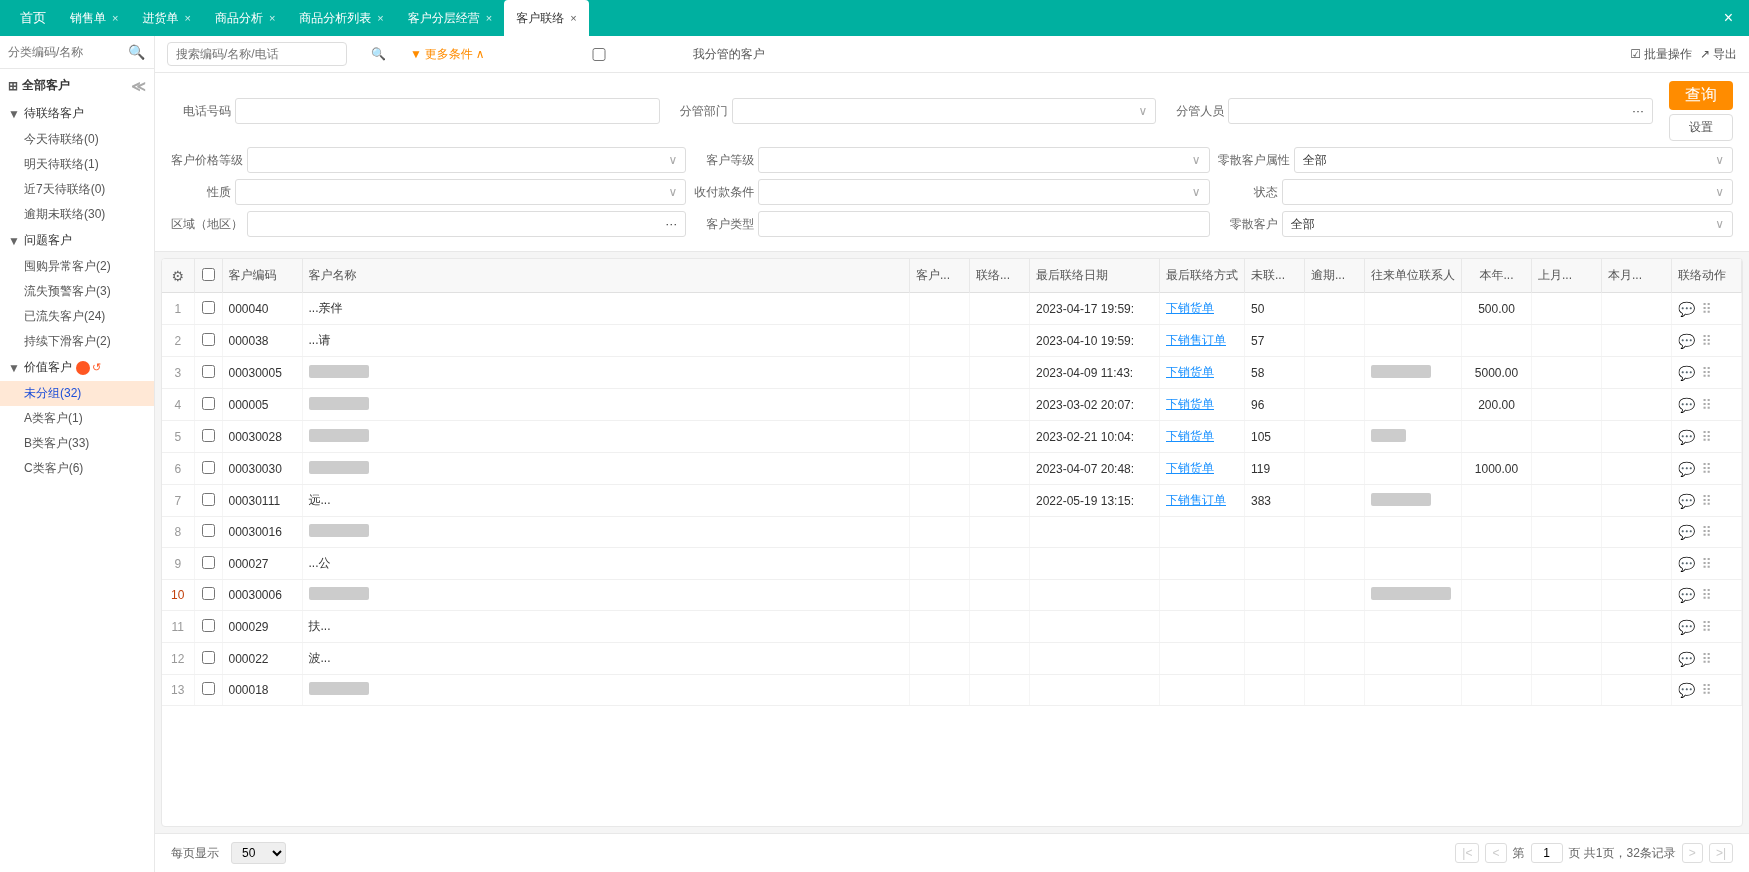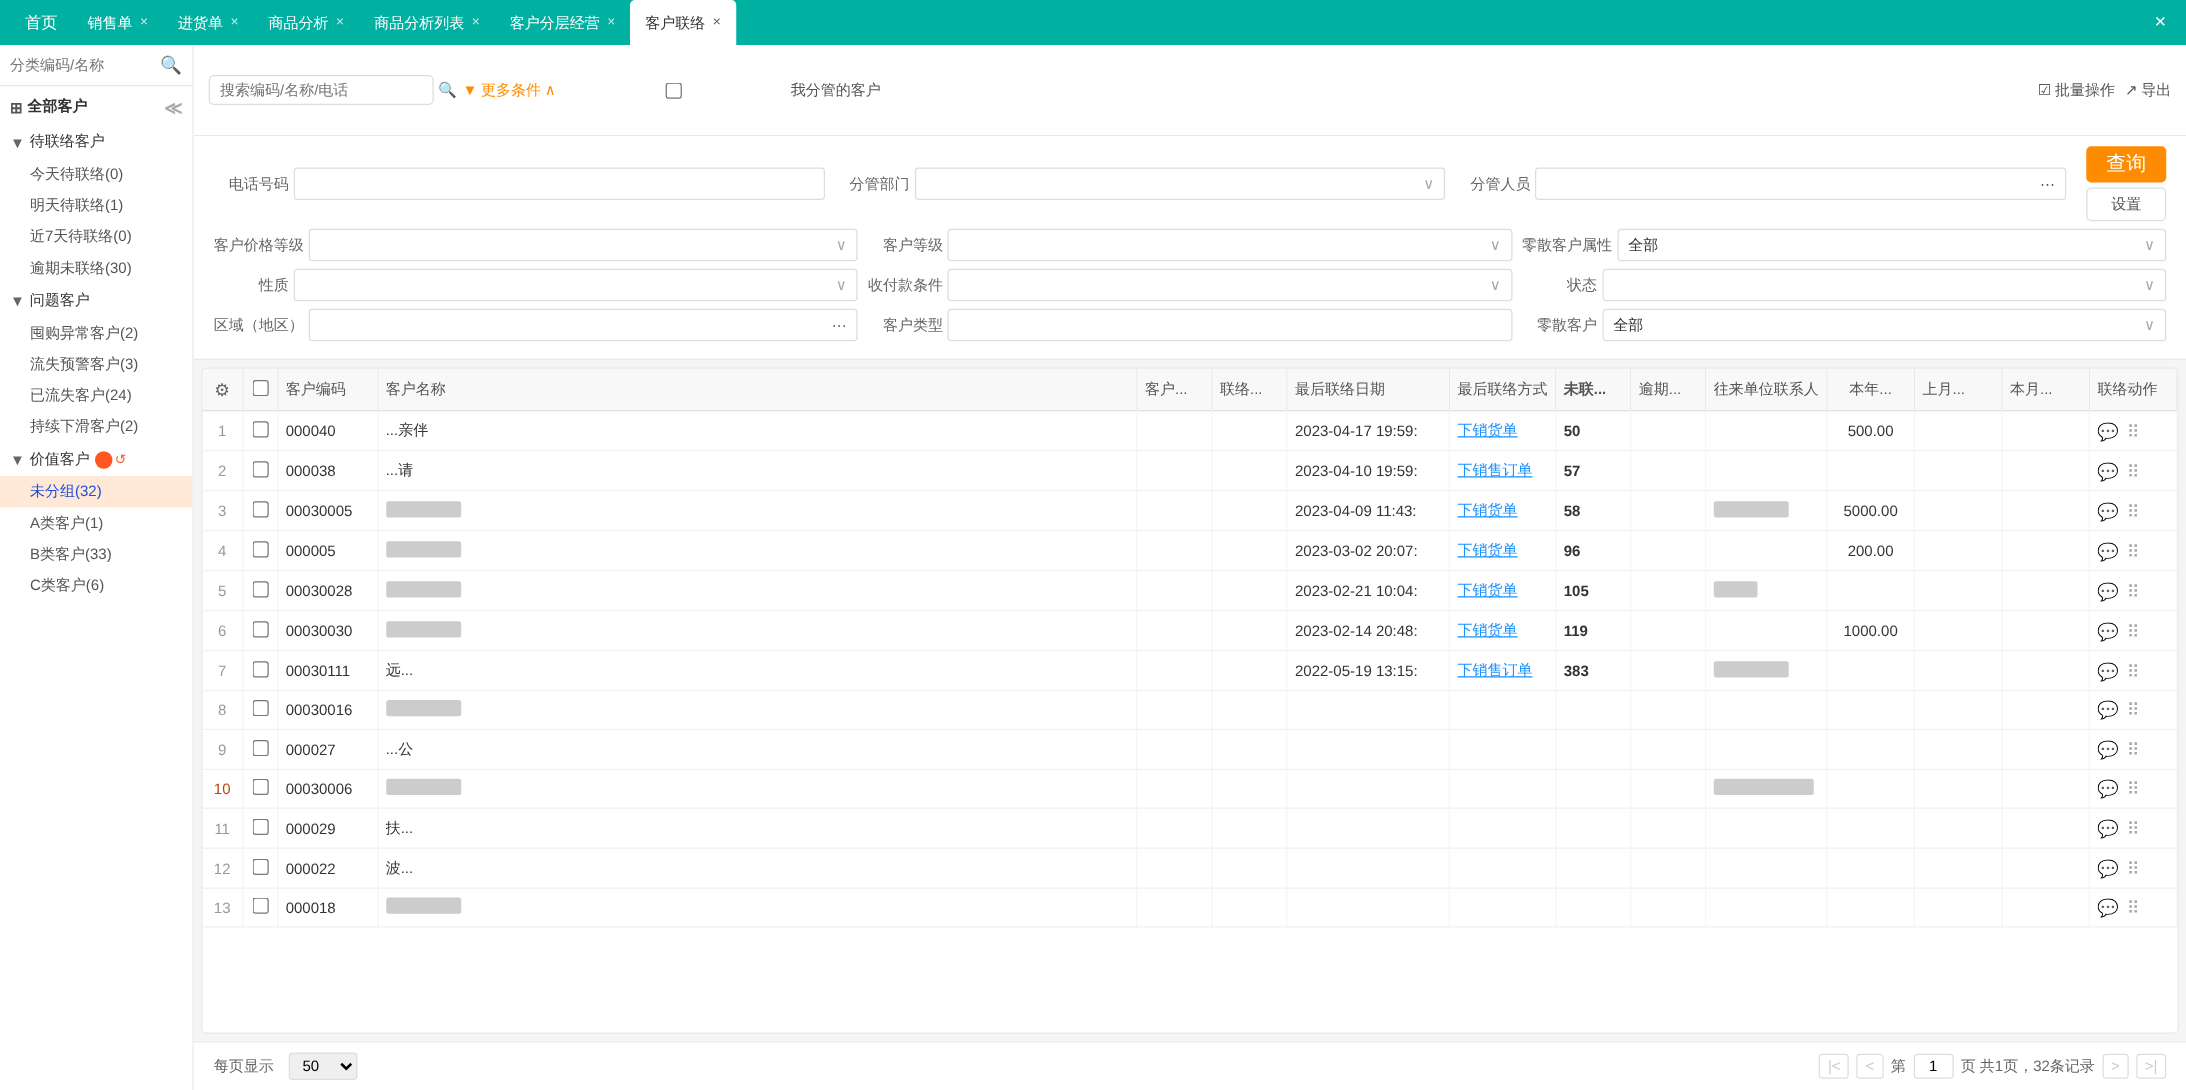--- a/index.html
+++ b/index.html
@@ -110,24 +110,24 @@
       display: flex;
       flex-direction: column;
       overflow: hidden;
       background: #f5f5f5;
     }
 
     
     .filter-bar {
       display: flex;
       align-items: center;
-      padding: 24px 12px;
+      padding: 6px 12px;
       background: white;
       border-bottom: 1px solid #e8e8e8;
-      gap: 4px;
+      gap: 24px;
     }
     .filter-bar input {
       border: 1px solid #ddd;
       border-radius: 4px;
       padding: 4px 8px;
       font-size: 12px;
       width: 180px;
     }
     .filter-btn {
       color: #ff8c00;
@@ -254,21 +254,21 @@
       white-space: nowrap;
     }
     .col-num { width: 32px; text-align: center; color: #999; }
     .col-check { width: 28px; text-align: center; }
     .col-code { width: 80px; }
     .col-name { min-width: 120px; }
     .col-type { width: 60px; }
     .col-contact { width: 60px; }
     .col-lastdate { width: 130px; }
     .col-lastway { width: 80px; }
-    .col-nocontact { width: 60px; font-weight: bold; }
+    .col-nocontact { width: 60px; }
     .col-overdue { width: 60px; }
     .col-person { width: 90px; }
     .col-thisyear { width: 70px; text-align: center; }
     .col-lastmonth { width: 70px; }
     .col-thismonth { width: 70px; }
     .col-action { width: 70px; }
 
     .link-text { color: #1890ff; cursor: pointer; text-decoration: underline; }
 
     .action-icons { display: flex; gap: 6px; align-items: center; }
@@ -659,21 +659,21 @@
         </div>
       </td>
     </tr>
             <tr>
       <td class="col-num" style="text-align:center;color:#999;">6</td>
       <td class="col-check" style="text-align:center;"><input type="checkbox" style=""></td>
       <td class="col-code">00030030</td>
       <td class="col-name"><span style="display:inline-block;background:#ccc;border-radius:2px;min-width:60px;height:13px;"></span></td>
       <td class="col-type"></td>
       <td class="col-contact"></td>
-      <td class="col-lastdate">2023-02-14 20:48:</td>
+      <td class="col-lastdate">2023-04-07 20:48:</td>
       <td class="col-lastway"><span class="link-text">下销货单</span></td>
       <td class="col-nocontact">119</td>
       <td class="col-overdue"></td>
       <td class="col-person"></td>
       <td class="col-thisyear">1000.00</td>
       <td class="col-lastmonth"></td>
       <td class="col-thismonth"></td>
       <td class="col-action">
         <div class="action-icons">
           <span class="action-icon" title="联络">💬</span>

